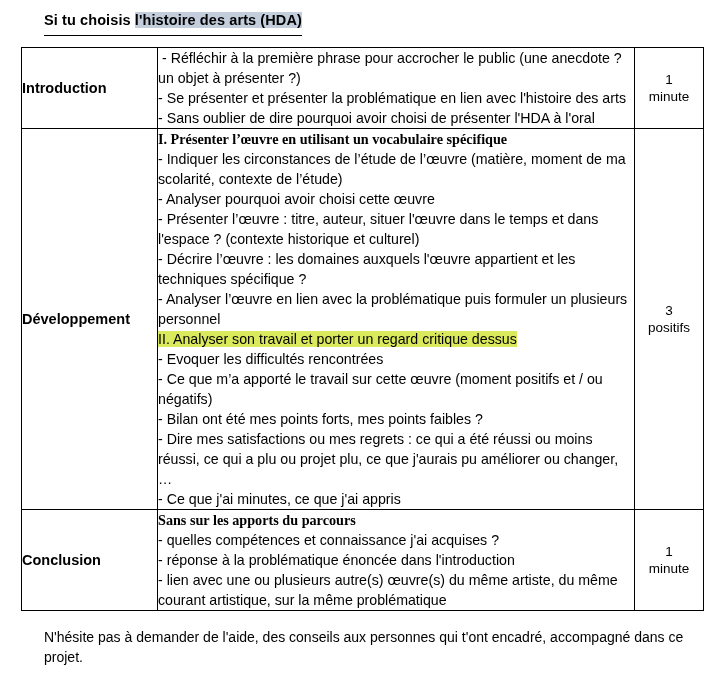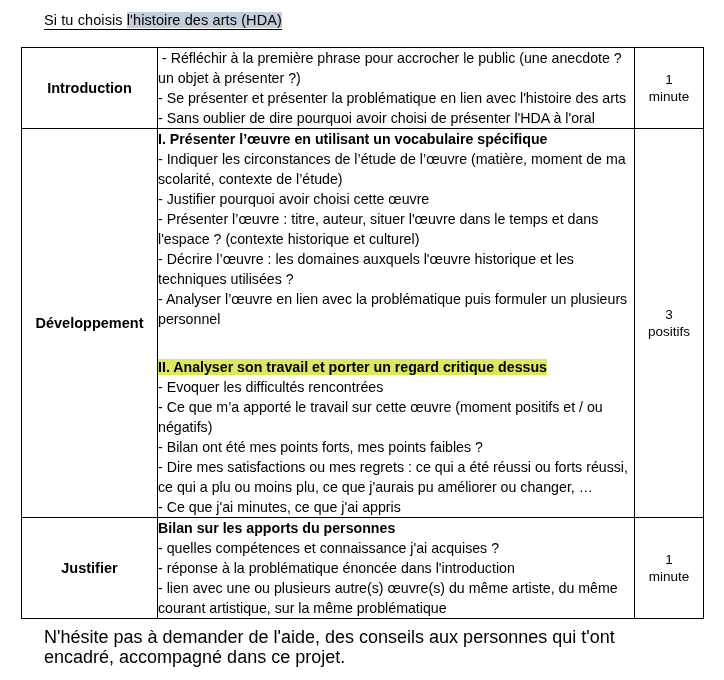--- a/index.html
+++ b/index.html
@@ -15,25 +15,25 @@
     overflow: hidden;
     position: relative;
   }
 
   
   .doc-heading {
     position: absolute;
     left: 44px;
     top: 12px;
     font-size: 14.5px;
-    font-weight: normal;
+    font-weight: bold;
     letter-spacing: 0.1px;
     white-space: nowrap;
     border-bottom: 1.6px solid #000;
-    padding-bottom: 0;
+    padding-bottom: 6px;
     line-height: 17px;
   }
   .doc-heading .plain { }
   .doc-heading .selected {
     background: #c3cddb;
   }
 
   
   .plan-table {
     position: absolute;
@@ -46,21 +46,20 @@
   .plan-table td {
     border: 1.4px solid #000000;
     vertical-align: middle;
     padding: 0;
   }
   .col-phase  { width: 136px; }
   .col-body   { width: 477px; }
   .col-time   { width: 69px; }
 
   .phase-cell {
-    text-align: center;
     font-size: 14.5px;
     font-weight: bold;
     padding: 6px 4px;
   }
   .time-cell {
     text-align: center;
     font-size: 13.5px;
     line-height: 17px;
     padding: 6px 3px;
   }
@@ -68,41 +67,41 @@
     padding: 4px 6px 5px 6px;
     vertical-align: top;
   }
   .body-cell .line {
     font-size: 14.2px;
     line-height: 20px;
     white-space: normal;
   }
   .body-cell .line.bold {
     font-weight: bold;
+    font-family: Liberation Serif, serif;
   }
   .body-cell .line.highlight {
-    font-weight: bold;
-    margin-top: 28px;
+    font-weight: normal;
   }
   .body-cell .line.highlight > span {
     background: #dbe95c;
     box-decoration-break: clone;
     -webkit-box-decoration-break: clone;
   }
   .body-cell .line.indent-first {
     text-indent: 4px;
   }
 
   
   .footer-note {
     position: absolute;
     left: 44px;
     top: 628px;
     width: 645px;
-    font-size: 18px;
+    font-size: 14px;
     line-height: 19.5px;
   }
 </style>
 </head>
 <body>
 
 <div class="doc-heading">
   <span class="plain">Si tu choisis </span><span class="selected">l'histoire des arts (HDA)</span>
 </div>
 
@@ -123,40 +122,40 @@
         <td class="time-cell">
           <div>1</div>
           <div>minute</div>
         </td>
       </tr>
       <tr>
         <td class="phase-cell">Développement</td>
         <td class="body-cell">
           <div class="line bold">I.  Présenter l’œuvre en utilisant un vocabulaire spécifique</div>
           <div class="line">- Indiquer les circonstances de l’étude de l’œuvre (matière, moment de ma scolarité, contexte de l’étude)</div>
-          <div class="line">- Justifier pourquoi avoir choisi cette œuvre</div>
+          <div class="line">- Analyser pourquoi avoir choisi cette œuvre</div>
           <div class="line">- Présenter l’œuvre : titre, auteur, situer l'œuvre dans le temps et dans l'espace ? (contexte historique et culturel)</div>
-          <div class="line">- Décrire l’œuvre : les domaines auxquels l'œuvre historique et les techniques utilisées ?</div>
+          <div class="line">- Décrire l’œuvre : les domaines auxquels l'œuvre appartient et les techniques spécifique ?</div>
           <div class="line">- Analyser l’œuvre en lien avec la problématique puis formuler un plusieurs  personnel</div>
           <div class="line highlight"><span>II. Analyser son travail et porter un regard critique dessus</span></div>
           <div class="line">- Evoquer les difficultés rencontrées</div>
           <div class="line">- Ce que m’a apporté le travail sur cette œuvre (moment positifs et / ou négatifs)</div>
           <div class="line">- Bilan ont été mes points forts, mes points faibles ?</div>
-          <div class="line">- Dire mes satisfactions ou mes regrets : ce qui a été réussi ou forts réussi, ce qui a plu ou moins plu, ce que j'aurais pu améliorer ou changer, …</div>
+          <div class="line">- Dire mes satisfactions ou mes regrets : ce qui a été réussi ou moins réussi, ce qui a plu ou projet plu, ce que j'aurais pu améliorer ou changer, …</div>
           <div class="line">- Ce que j'ai minutes, ce que j'ai appris</div>
         </td>
         <td class="time-cell">
           <div>3</div>
           <div>positifs</div>
         </td>
       </tr>
       <tr>
-        <td class="phase-cell">Justifier</td>
+        <td class="phase-cell">Conclusion</td>
         <td class="body-cell">
-          <div class="line bold">Bilan sur les apports du personnes</div>
+          <div class="line bold">Sans sur les apports du parcours</div>
           <div class="line">- quelles compétences et connaissance j'ai acquises ?</div>
           <div class="line">- réponse à la problématique énoncée dans l'introduction</div>
           <div class="line">- lien avec une ou plusieurs autre(s) œuvre(s) du même artiste, du même courant artistique, sur la même problématique</div>
         </td>
         <td class="time-cell">
           <div>1</div>
           <div>minute</div>
         </td>
       </tr>
     </tbody>

